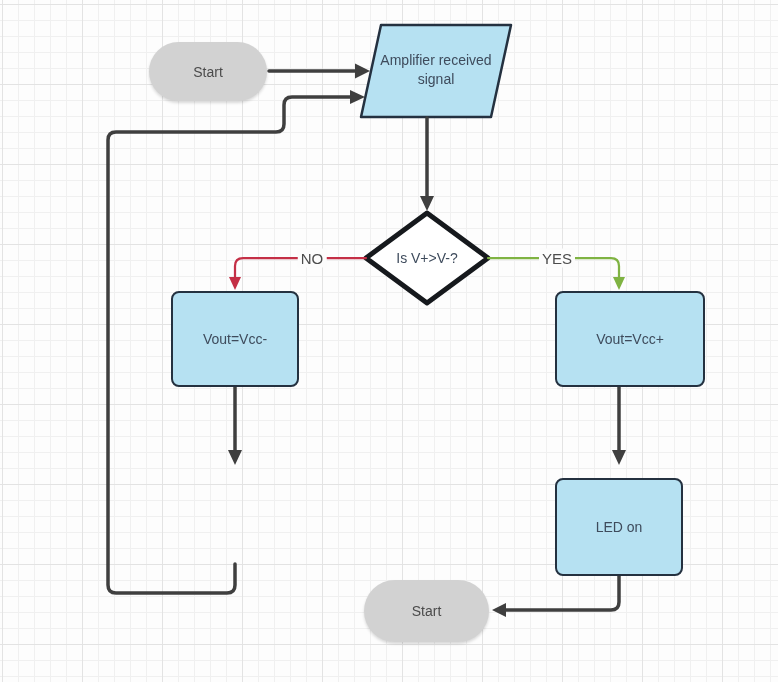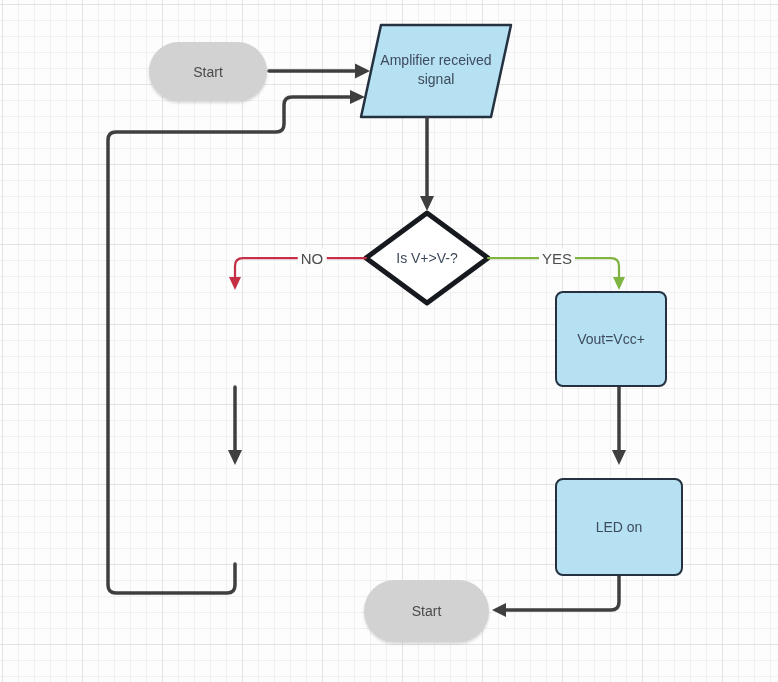--- a/index.html
+++ b/index.html
@@ -120,22 +120,25 @@
   </div>
 
   <div class="label" style="left:436px; top:70px; width:140px;">Amplifier received signal</div>
 
   <div class="label" style="left:427px; top:258px; width:140px;">Is V+&gt;V-?</div>
 
   <div class="edge-label" style="left:312px; top:258px;">NO</div>
 
   <div class="edge-label" style="left:557px; top:258px;">YES</div>
 
+  <div class="node process" style="left:171px; top:291px; width:128px; height:96px;">
+    <span>Vout=Vcc-</span>
+  </div>
 
-  <div class="node process" style="left:555px; top:291px; width:112px; height:96px;">
+  <div class="node process" style="left:555px; top:291px; width:150px; height:96px;">
     <span>Vout=Vcc+</span>
   </div>
 
 
   <div class="node process" style="left:555px; top:466px; width:128px; height:98px;margin-top:12px;">
     <span>LED on</span>
   </div>
 
   <div class="node terminal" style="left:364px; top:580px; width:125px; height:62px;">
     <span>Start</span>

